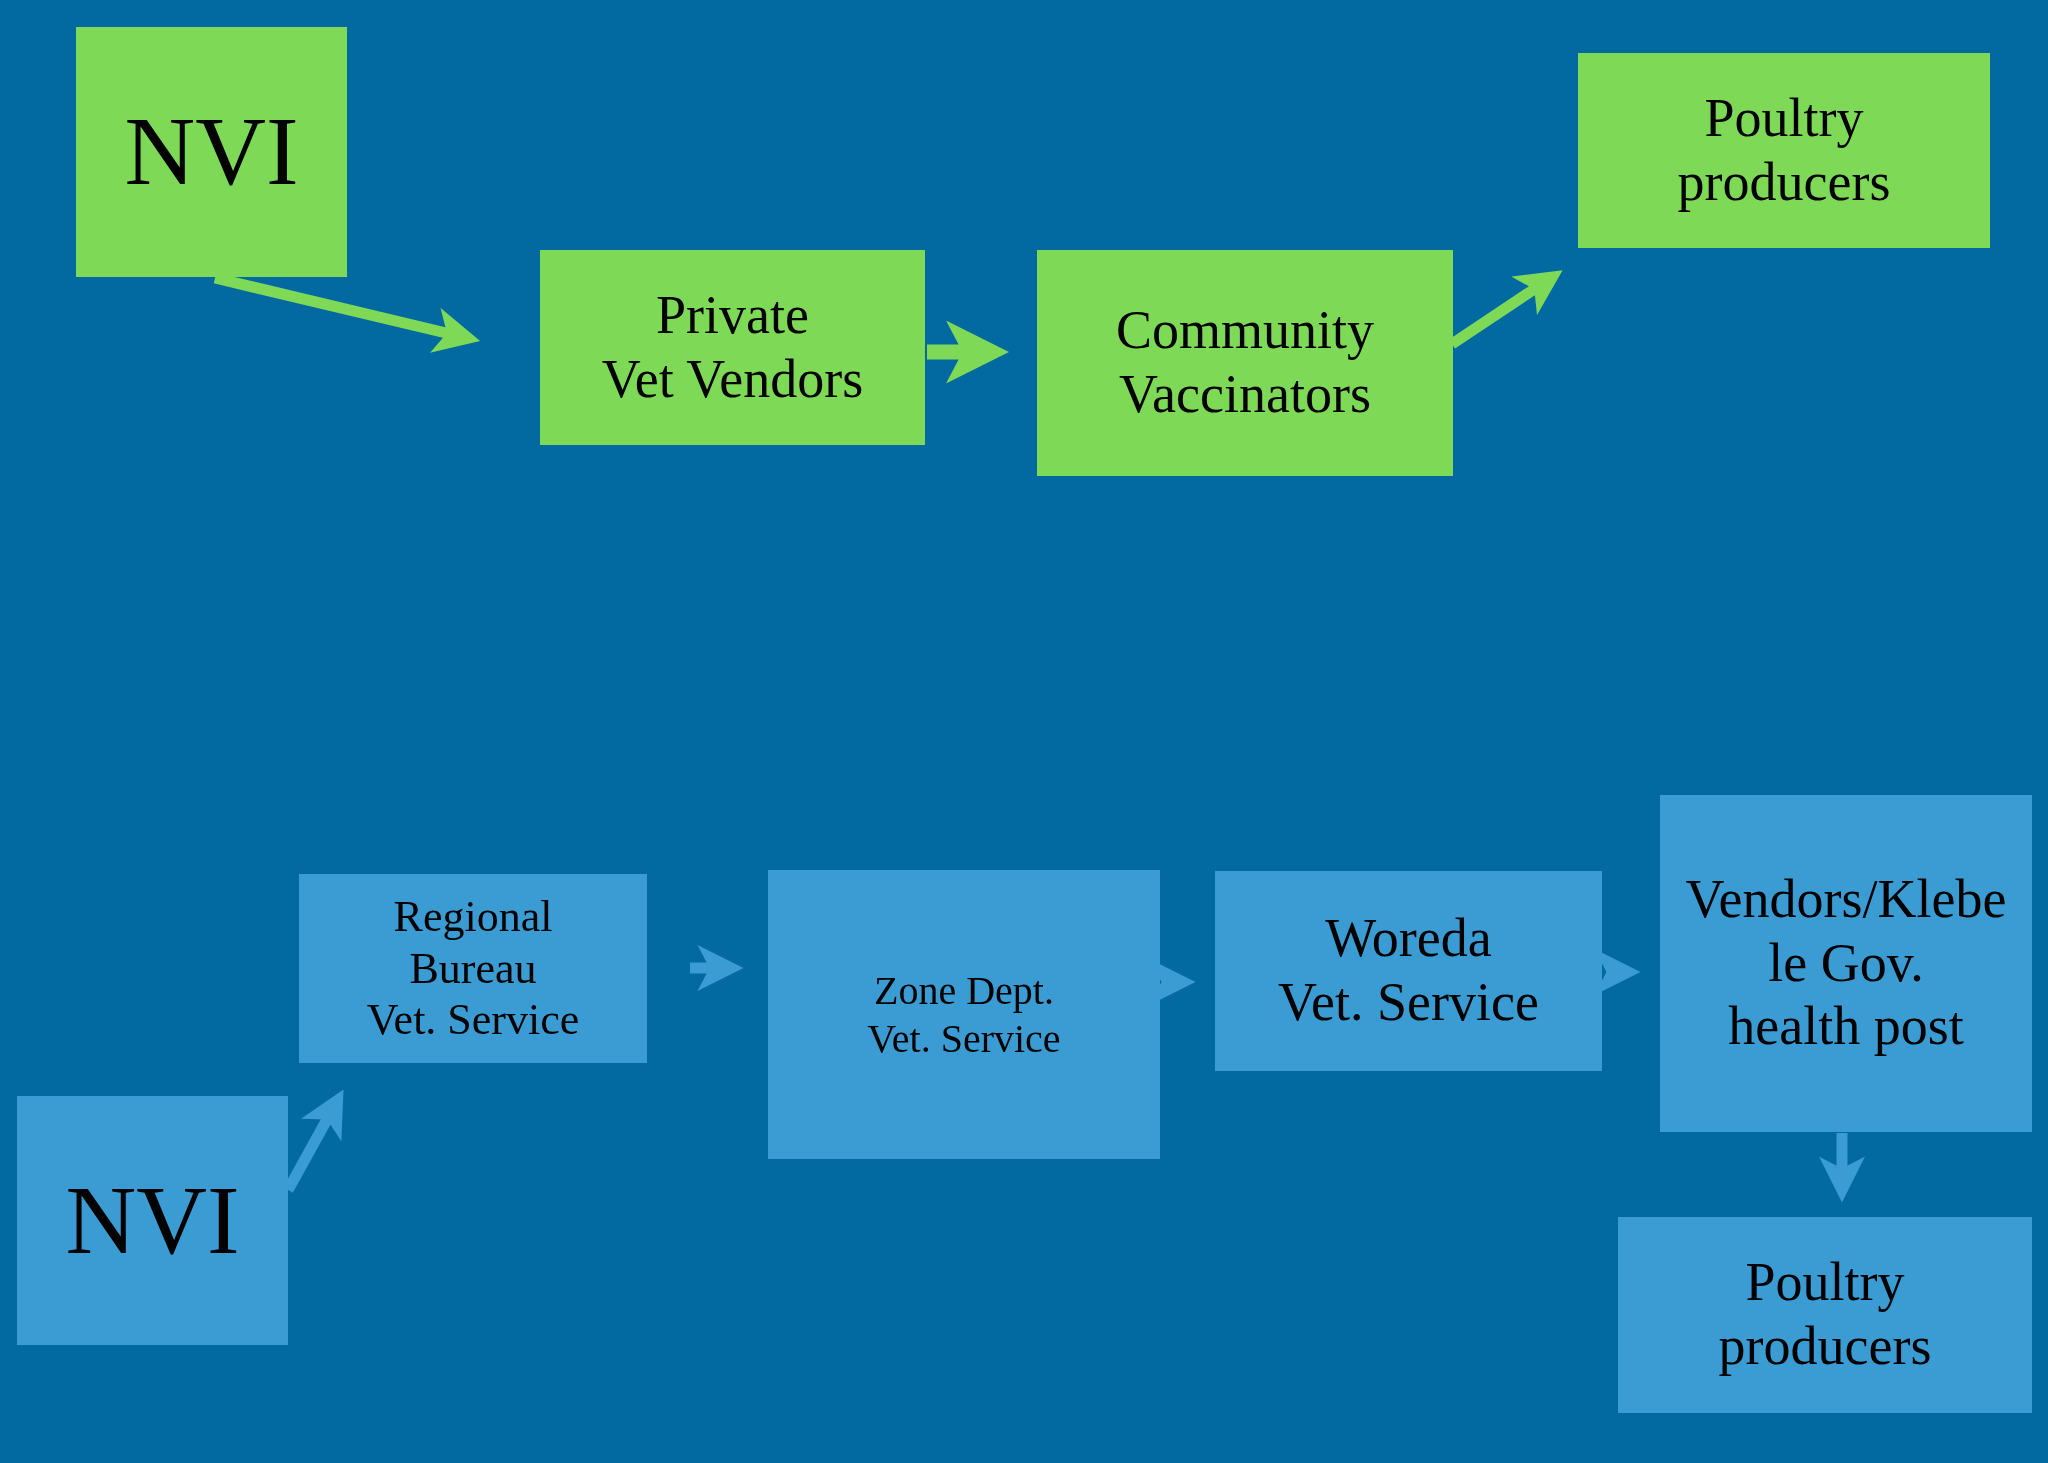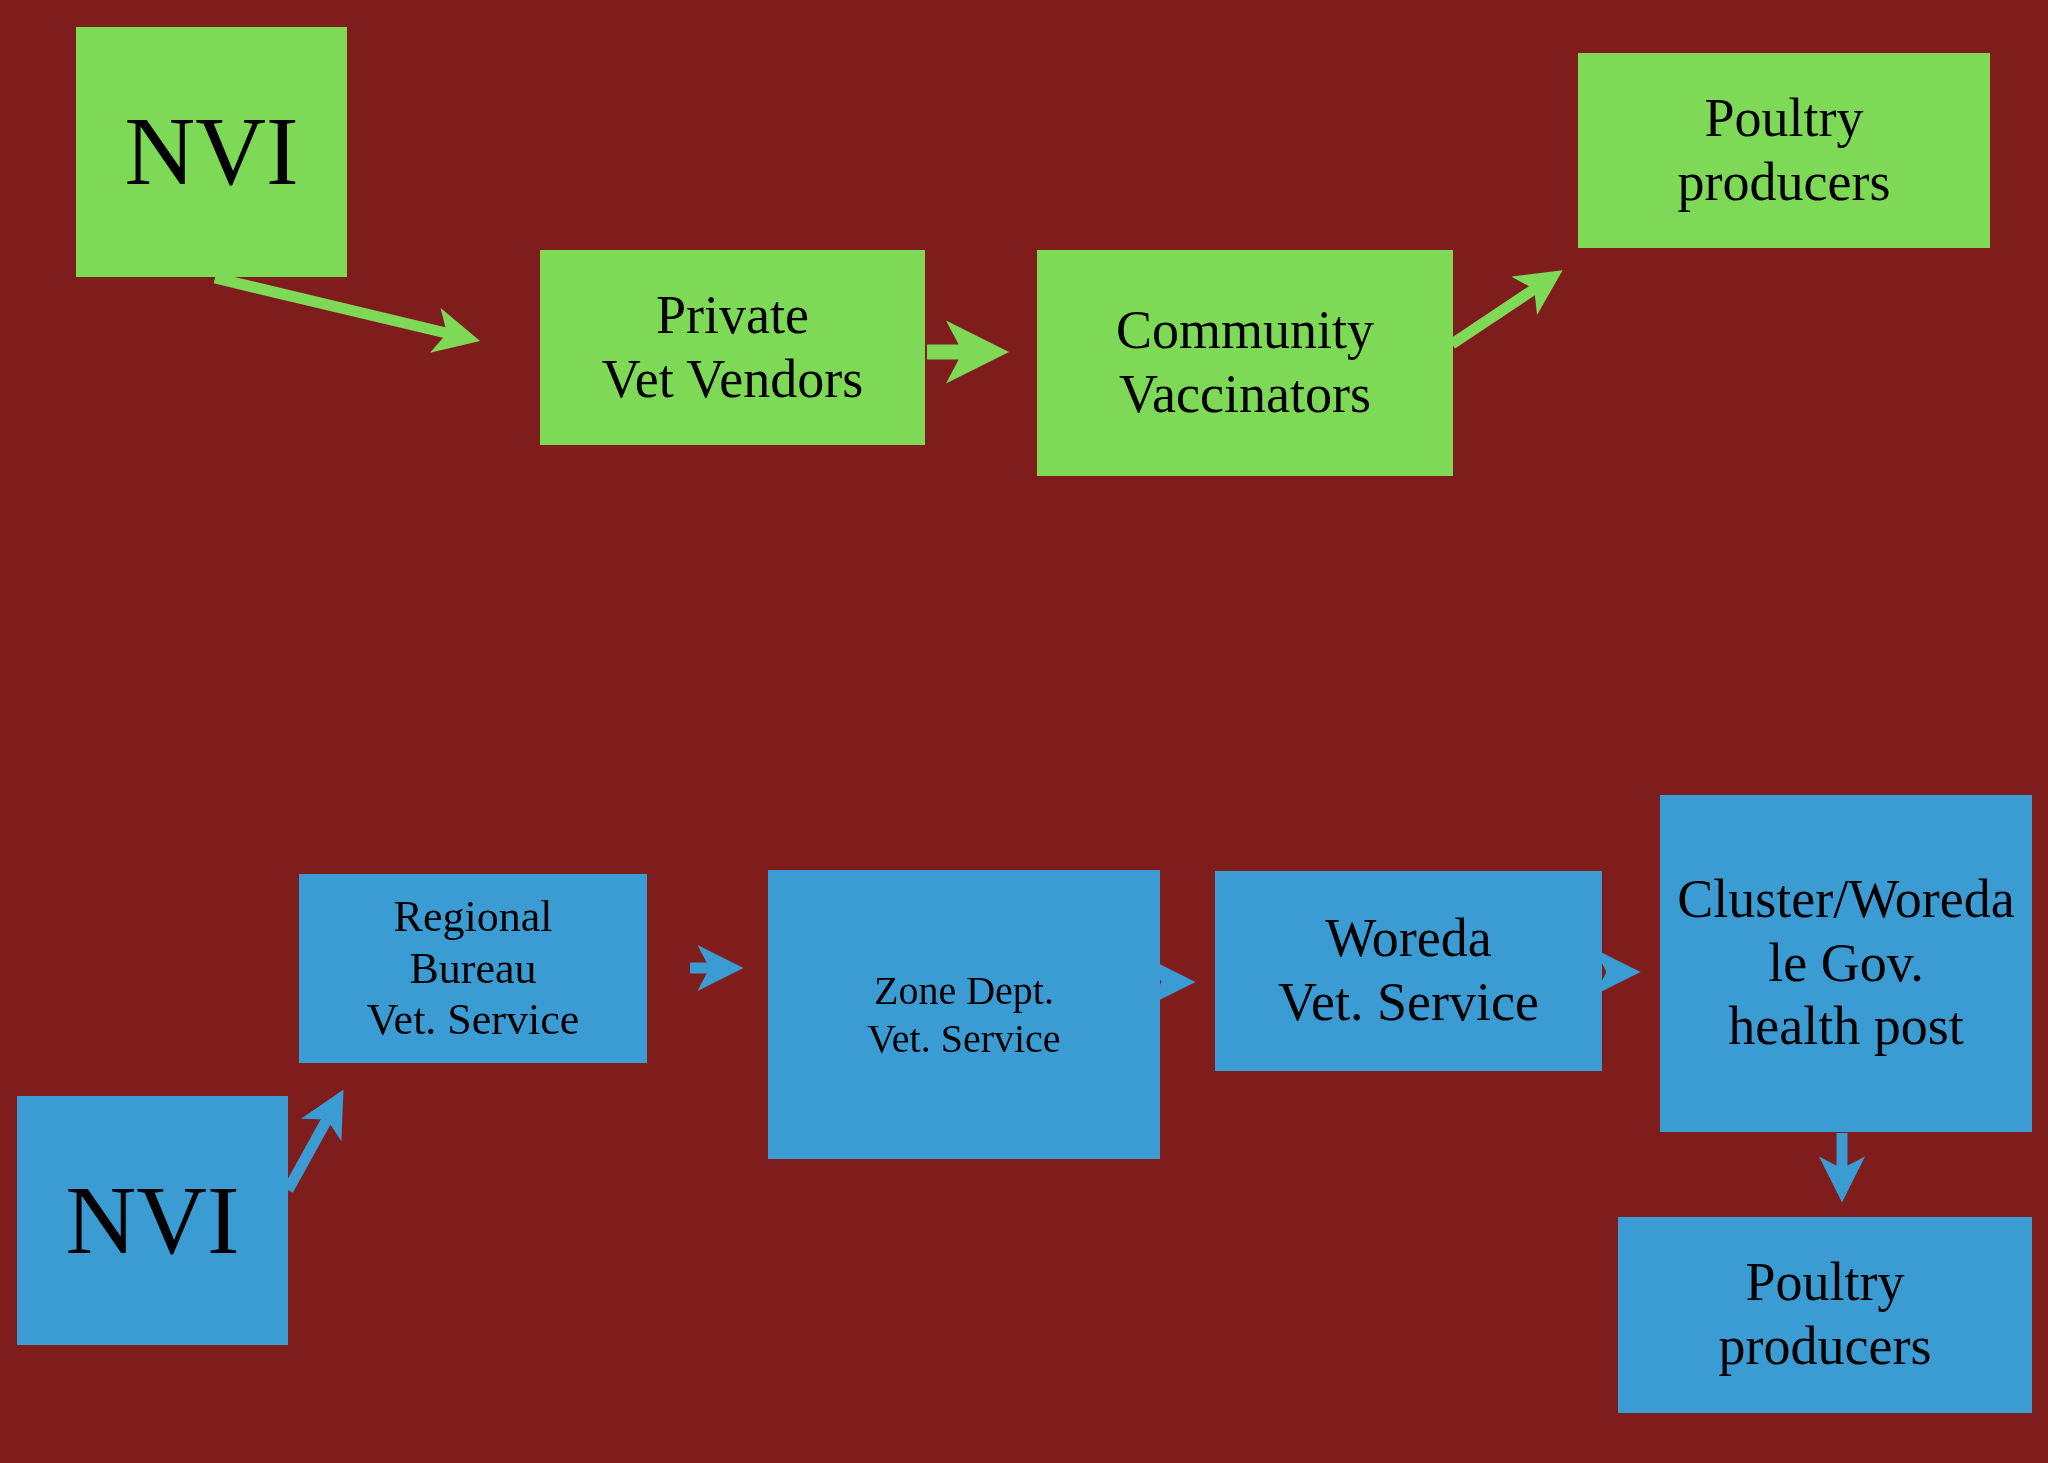--- a/index.html
+++ b/index.html
@@ -5,21 +5,21 @@
 <style>
   html, body {
     margin: 0;
     padding: 0;
     background: #000000;
   }
   #canvas {
     position: relative;
     width: 2048px;
     height: 1463px;
-    background: #7f1d1d;
+    background: #0369a1;
     overflow: hidden;
     font-family: "Liberation Serif", "DejaVu Serif", serif;
   }
   .node {
     position: absolute;
     display: flex;
     align-items: center;
     justify-content: center;
     text-align: center;
     color: #000000;
@@ -101,20 +101,20 @@
   <div class="node blue" id="node-regional">Regional
 Bureau
 Vet. Service</div>
 
   <div class="node blue" id="node-zone">Zone Dept.
 Vet. Service</div>
 
   <div class="node blue" id="node-woreda">Woreda
 Vet. Service</div>
 
-  <div class="node blue" id="node-cluster">Cluster/Woreda
+  <div class="node blue" id="node-cluster">Vendors/Klebe
 le Gov.
 health post</div>
 
   <div class="node blue" id="node-poultry-blue">Poultry
 producers</div>
 
 </div>
 
 </body></html>

